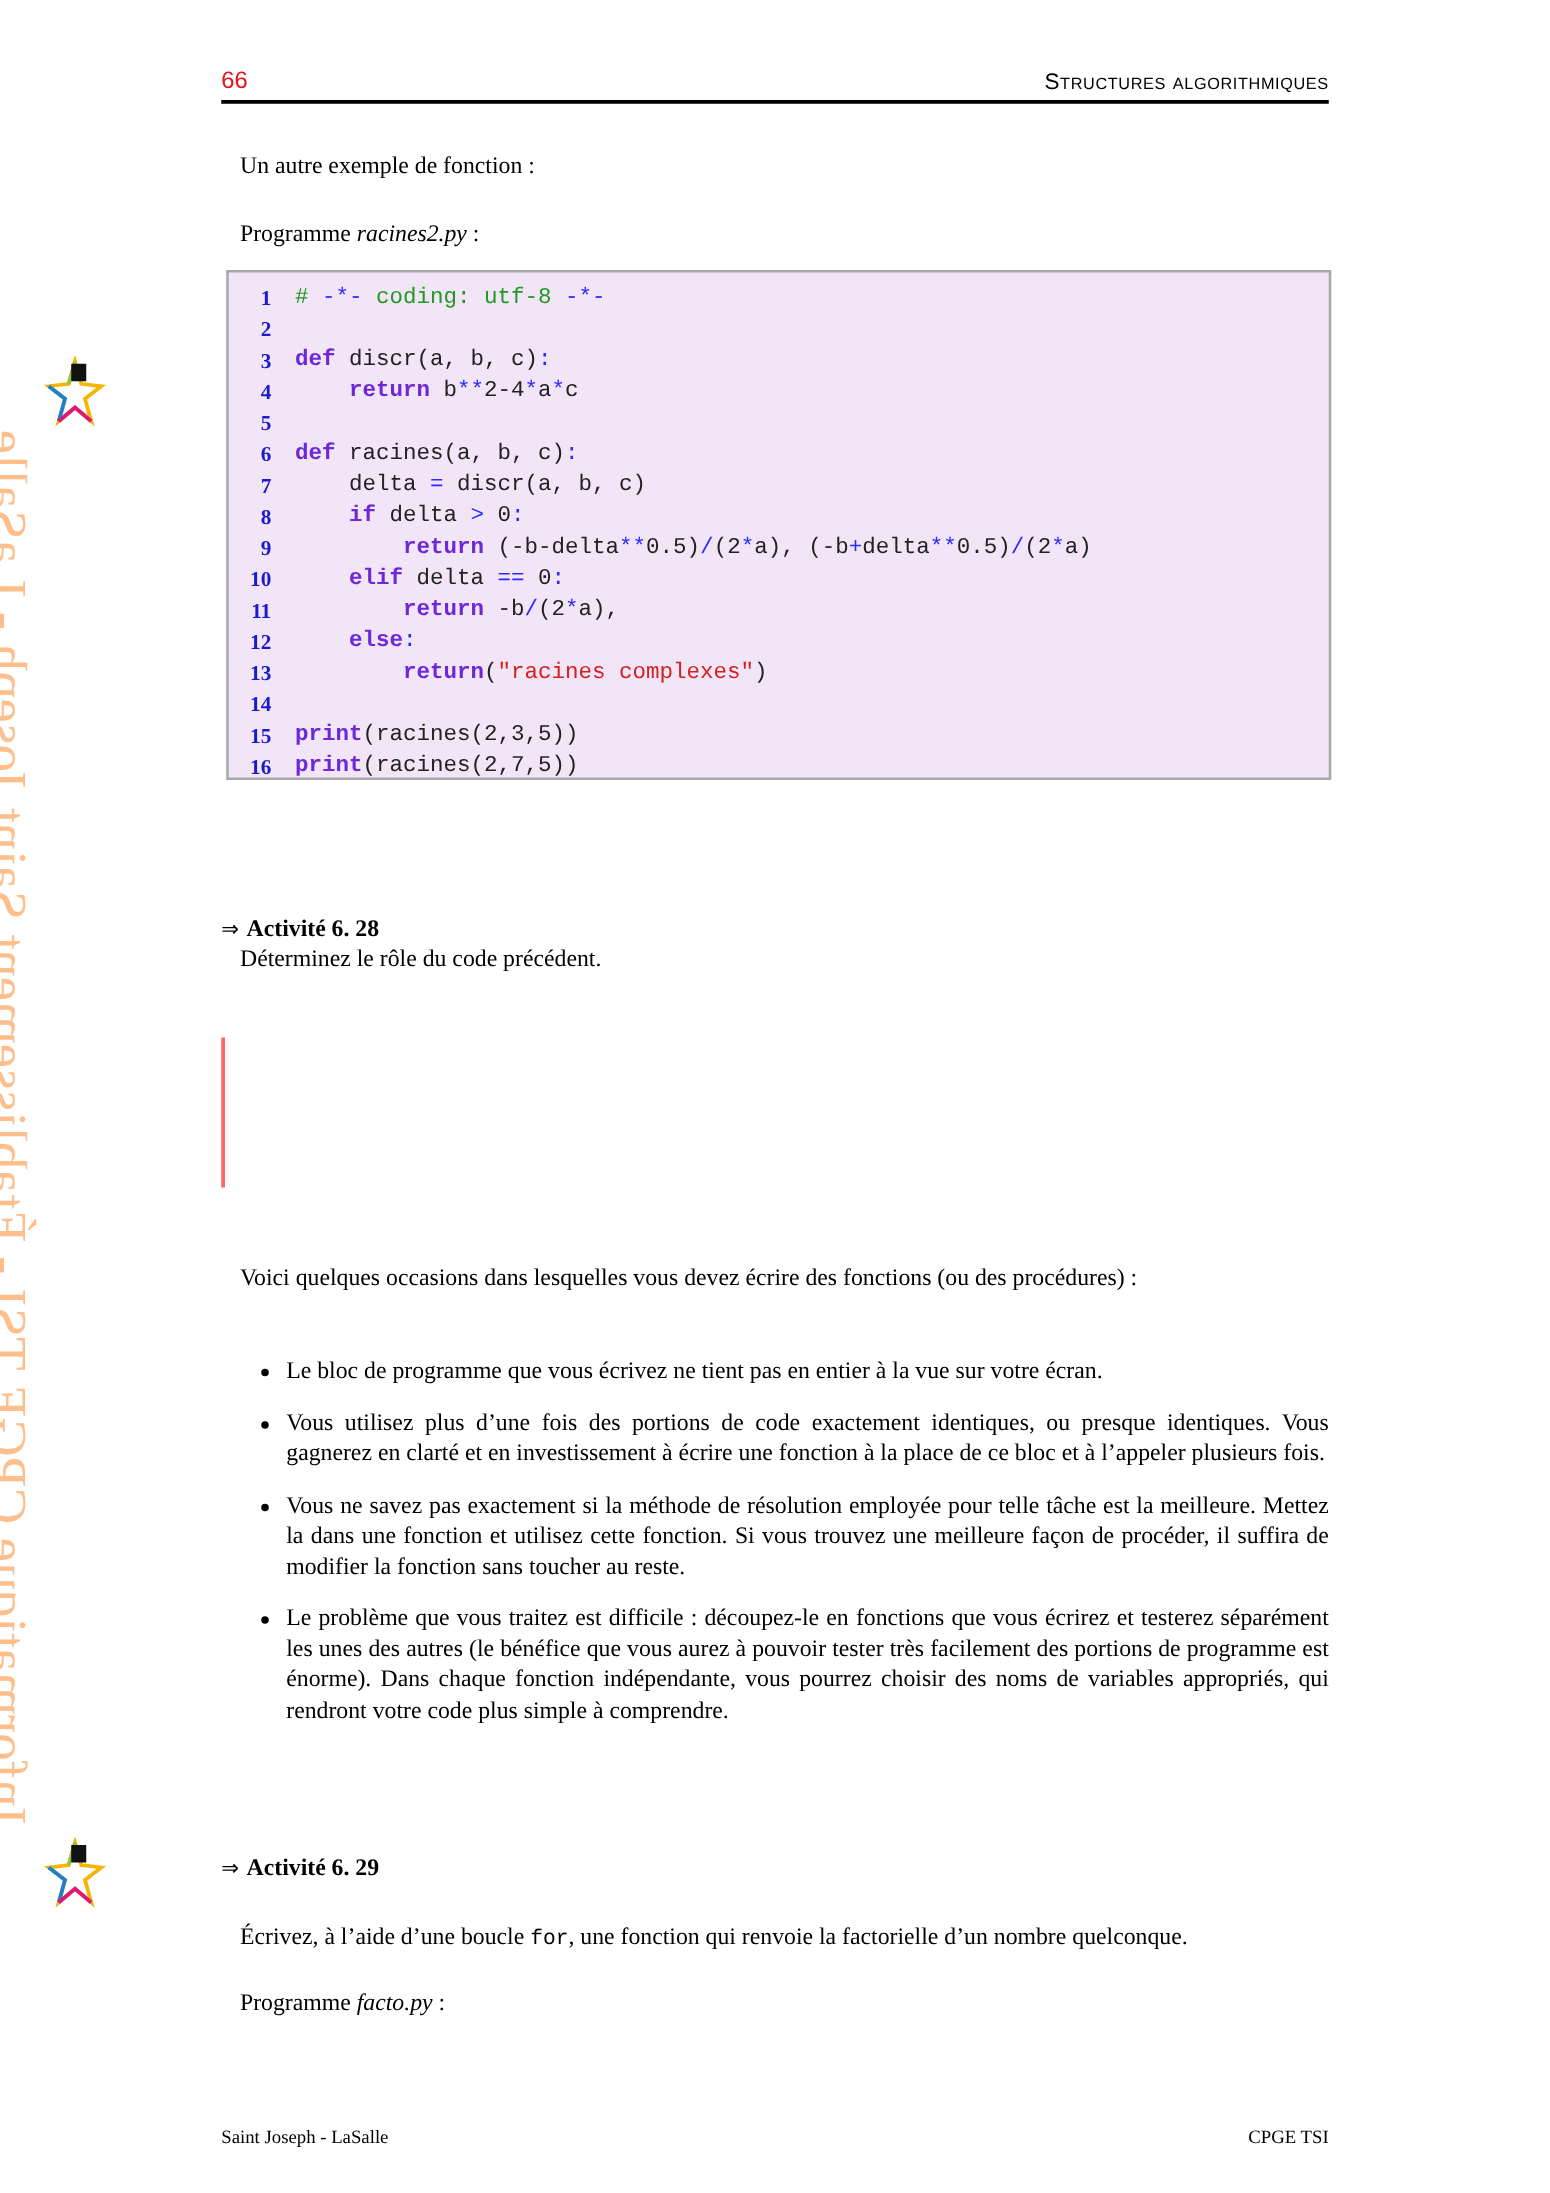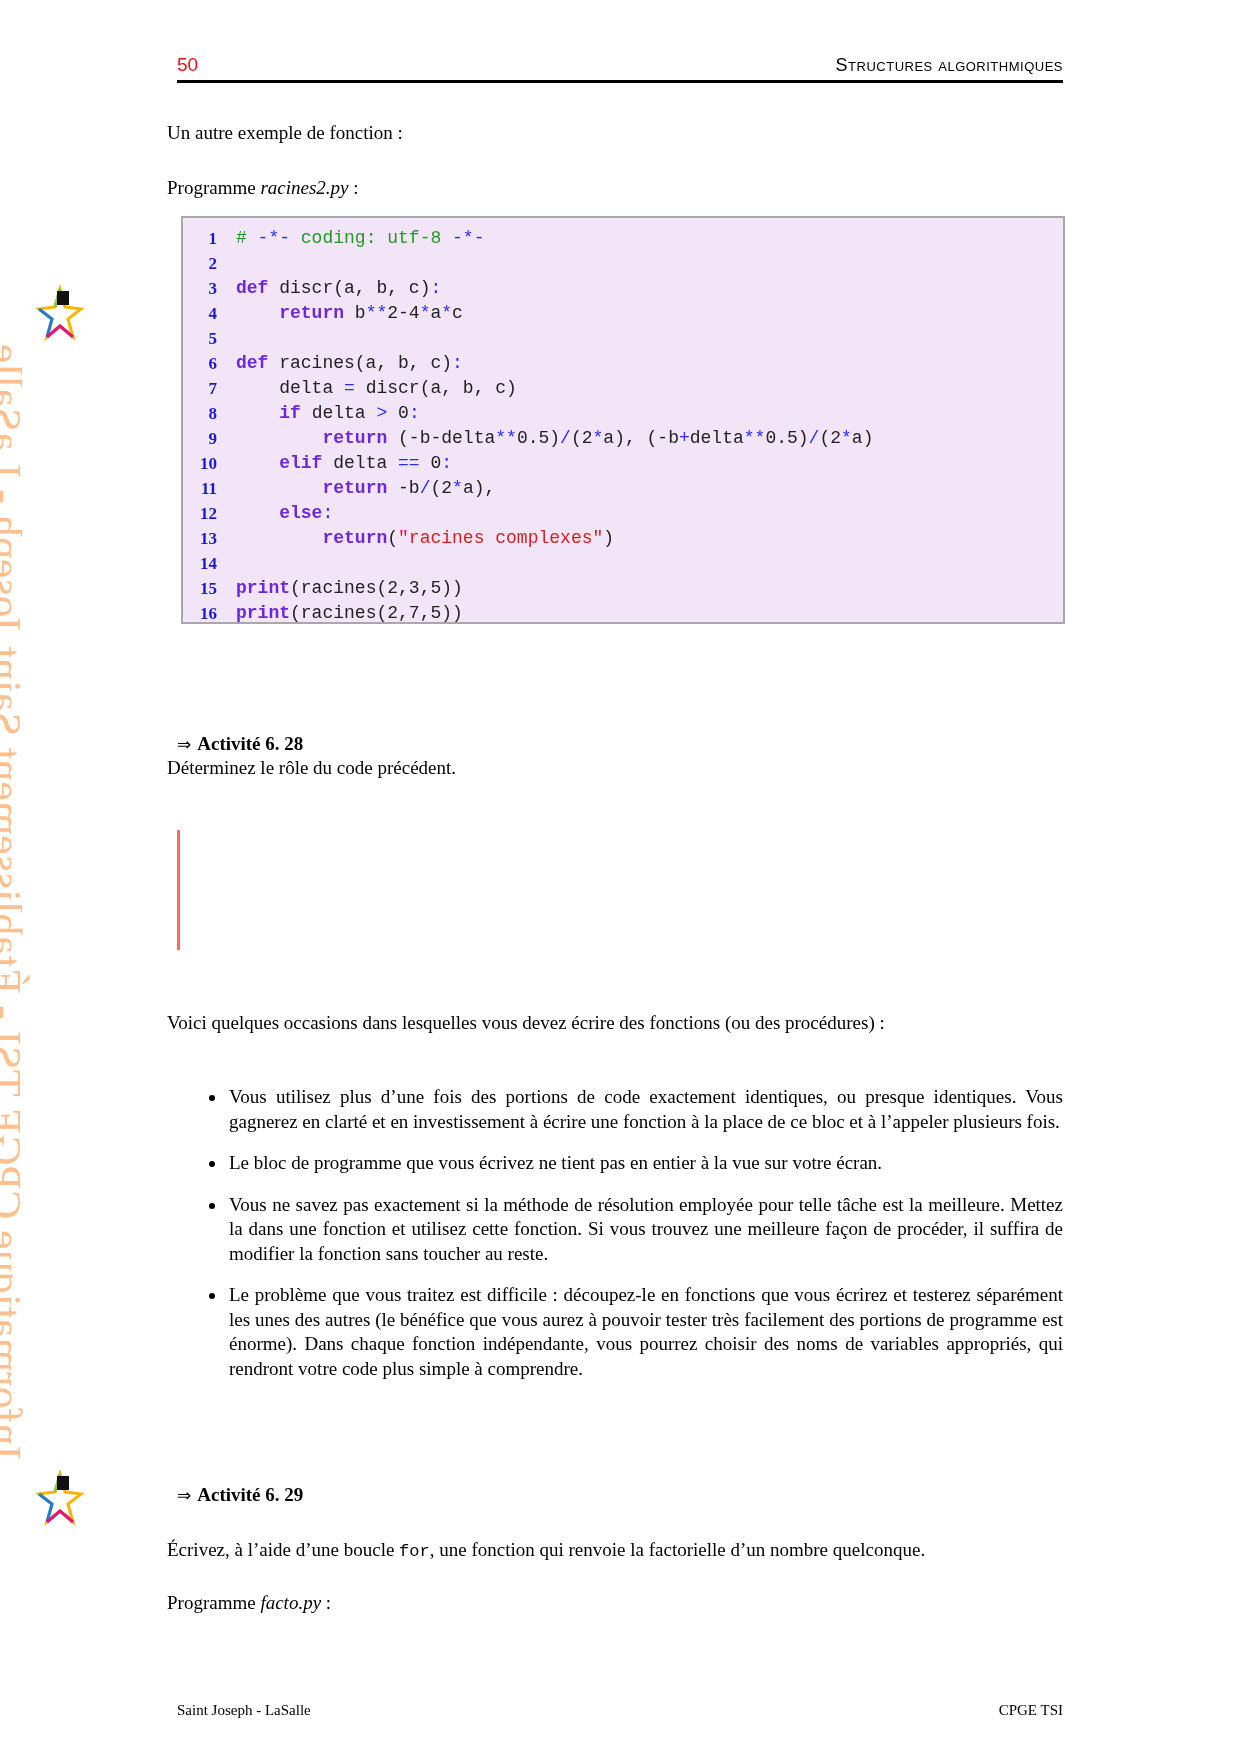--- a/index.html
+++ b/index.html
@@ -9,21 +9,21 @@
     .page { position: absolute; left: 0; top: 0; width: 1240px; height: 1754px; }
 
     
     .header { position: absolute; left: 177px; top: 54px; width: 886px; height: 26px;
               border-bottom: 3px solid #000; }
     .page-num { position: absolute; left: 0; top: 0; font-family: "Liberation Sans", "DejaVu Sans", sans-serif;
                 font-size: 19px; color: #e8101a; }
     .chapter { position: absolute; right: 0; top: 1px; font-family: "Liberation Sans", "DejaVu Sans", sans-serif;
                font-size: 18px; font-variant: small-caps; letter-spacing: 0.5px; }
 
-    .para { position: absolute; left: 167px; font-size: 19px; line-height: 25px; }
+    .para { position: absolute; left: 192px; font-size: 19px; line-height: 25px; }
     .para i { font-style: italic; }
 
     
     .code-box { position: absolute; left: 181px; top: 216px; width: 884px; height: 408px;
                 background: #f2e5f8; border: 2px solid #a8a8a8; box-sizing: border-box; }
     .code-lines { position: absolute; left: 0; top: 8px; width: 100%; }
     .code-line { position: relative; height: 25px; line-height: 25px; white-space: pre;
                  font-family: "Liberation Mono", "DejaVu Sans Mono", monospace; font-size: 18px; color: #222; }
     .ln { position: absolute; left: 0; width: 34px; text-align: right; font-family: "Liberation Serif", "DejaVu Serif", serif;
           font-weight: bold; color: #1b1bcc; font-size: 17px; }
@@ -75,21 +75,21 @@
   </svg>
   <svg class="wm-logo" style="left:35px; top:1470px;" viewBox="0 0 50 60">
     <polygon points="25,4 30,22 46,24 33,34 38,52 25,41 12,52 17,34 4,24 20,22" fill="none" stroke="#f5b500" stroke-width="3"></polygon>
     <polyline points="4,24 17,34 12,52" fill="none" stroke="#1e7fd0" stroke-width="3"></polyline>
     <polyline points="12,52 25,41 38,52" fill="none" stroke="#e0167a" stroke-width="3"></polyline>
     <polyline points="20,22 25,4" fill="none" stroke="#8cc63f" stroke-width="3"></polyline>
     <rect x="22" y="6" width="12" height="14" fill="#111"></rect>
   </svg>
 
   <div class="header">
-    <span class="page-num">50</span>
+    <span class="page-num">66</span>
     <span class="chapter">Structures algorithmiques</span>
   </div>
 
   <div class="para" style="top:120px;">Un autre exemple de fonction :</div>
   <div class="para" style="top:175px;">
     <span>Programme </span><i>racines2.py</i><span> :</span>
   </div>
 
   <div class="code-box">
     <div class="code-lines" id="code-lines">
@@ -115,22 +115,22 @@
   <div class="activity" style="top:700px;margin-top:31px;">
     <span class="arrow">⇒</span><span class="title">Activité 6. 28</span>
   </div>
   <div class="para" style="top:755px;">Déterminez le rôle du code précédent.</div>
 
   <div class="answer-bar"></div>
 
   <div class="para" style="top:1010px;">Voici quelques occasions dans lesquelles vous devez écrire des fonctions (ou des procédures) :</div>
 
   <ul class="bullets">
+    <li class="bullet"><span class="dot"></span><span>Le bloc de programme que vous écrivez ne tient pas en entier à la vue sur votre écran.</span></li>
     <li class="bullet"><span class="dot"></span><span>Vous utilisez plus d’une fois des portions de code exactement identiques, ou presque identiques. Vous gagnerez en clarté et en investissement à écrire une fonction à la place de ce bloc et à l’appeler plusieurs fois.</span></li>
-    <li class="bullet"><span class="dot"></span><span>Le bloc de programme que vous écrivez ne tient pas en entier à la vue sur votre écran.</span></li>
     <li class="bullet"><span class="dot"></span><span>Vous ne savez pas exactement si la méthode de résolution employée pour telle tâche est la meilleure. Mettez la dans une fonction et utilisez cette fonction. Si vous trouvez une meilleure façon de procéder, il suffira de modifier la fonction sans toucher au reste.</span></li>
     <li class="bullet"><span class="dot"></span><span>Le problème que vous traitez est difficile : découpez-le en fonctions que vous écrirez et testerez séparément les unes des autres (le bénéfice que vous aurez à pouvoir tester très facilement des portions de programme est énorme). Dans chaque fonction indépendante, vous pourrez choisir des noms de variables appropriés, qui rendront votre code plus simple à comprendre.</span></li>
   </ul>
 
   <div class="activity" style="top:1482px;">
     <span class="arrow">⇒</span><span class="title">Activité 6. 29</span>
   </div>
   <div class="para" style="top:1537px;">
     <span>Écrivez, à l’aide d’une boucle </span><code class="inline">for</code><span>, une fonction qui renvoie la factorielle d’un nombre quelconque.</span>
   </div>

